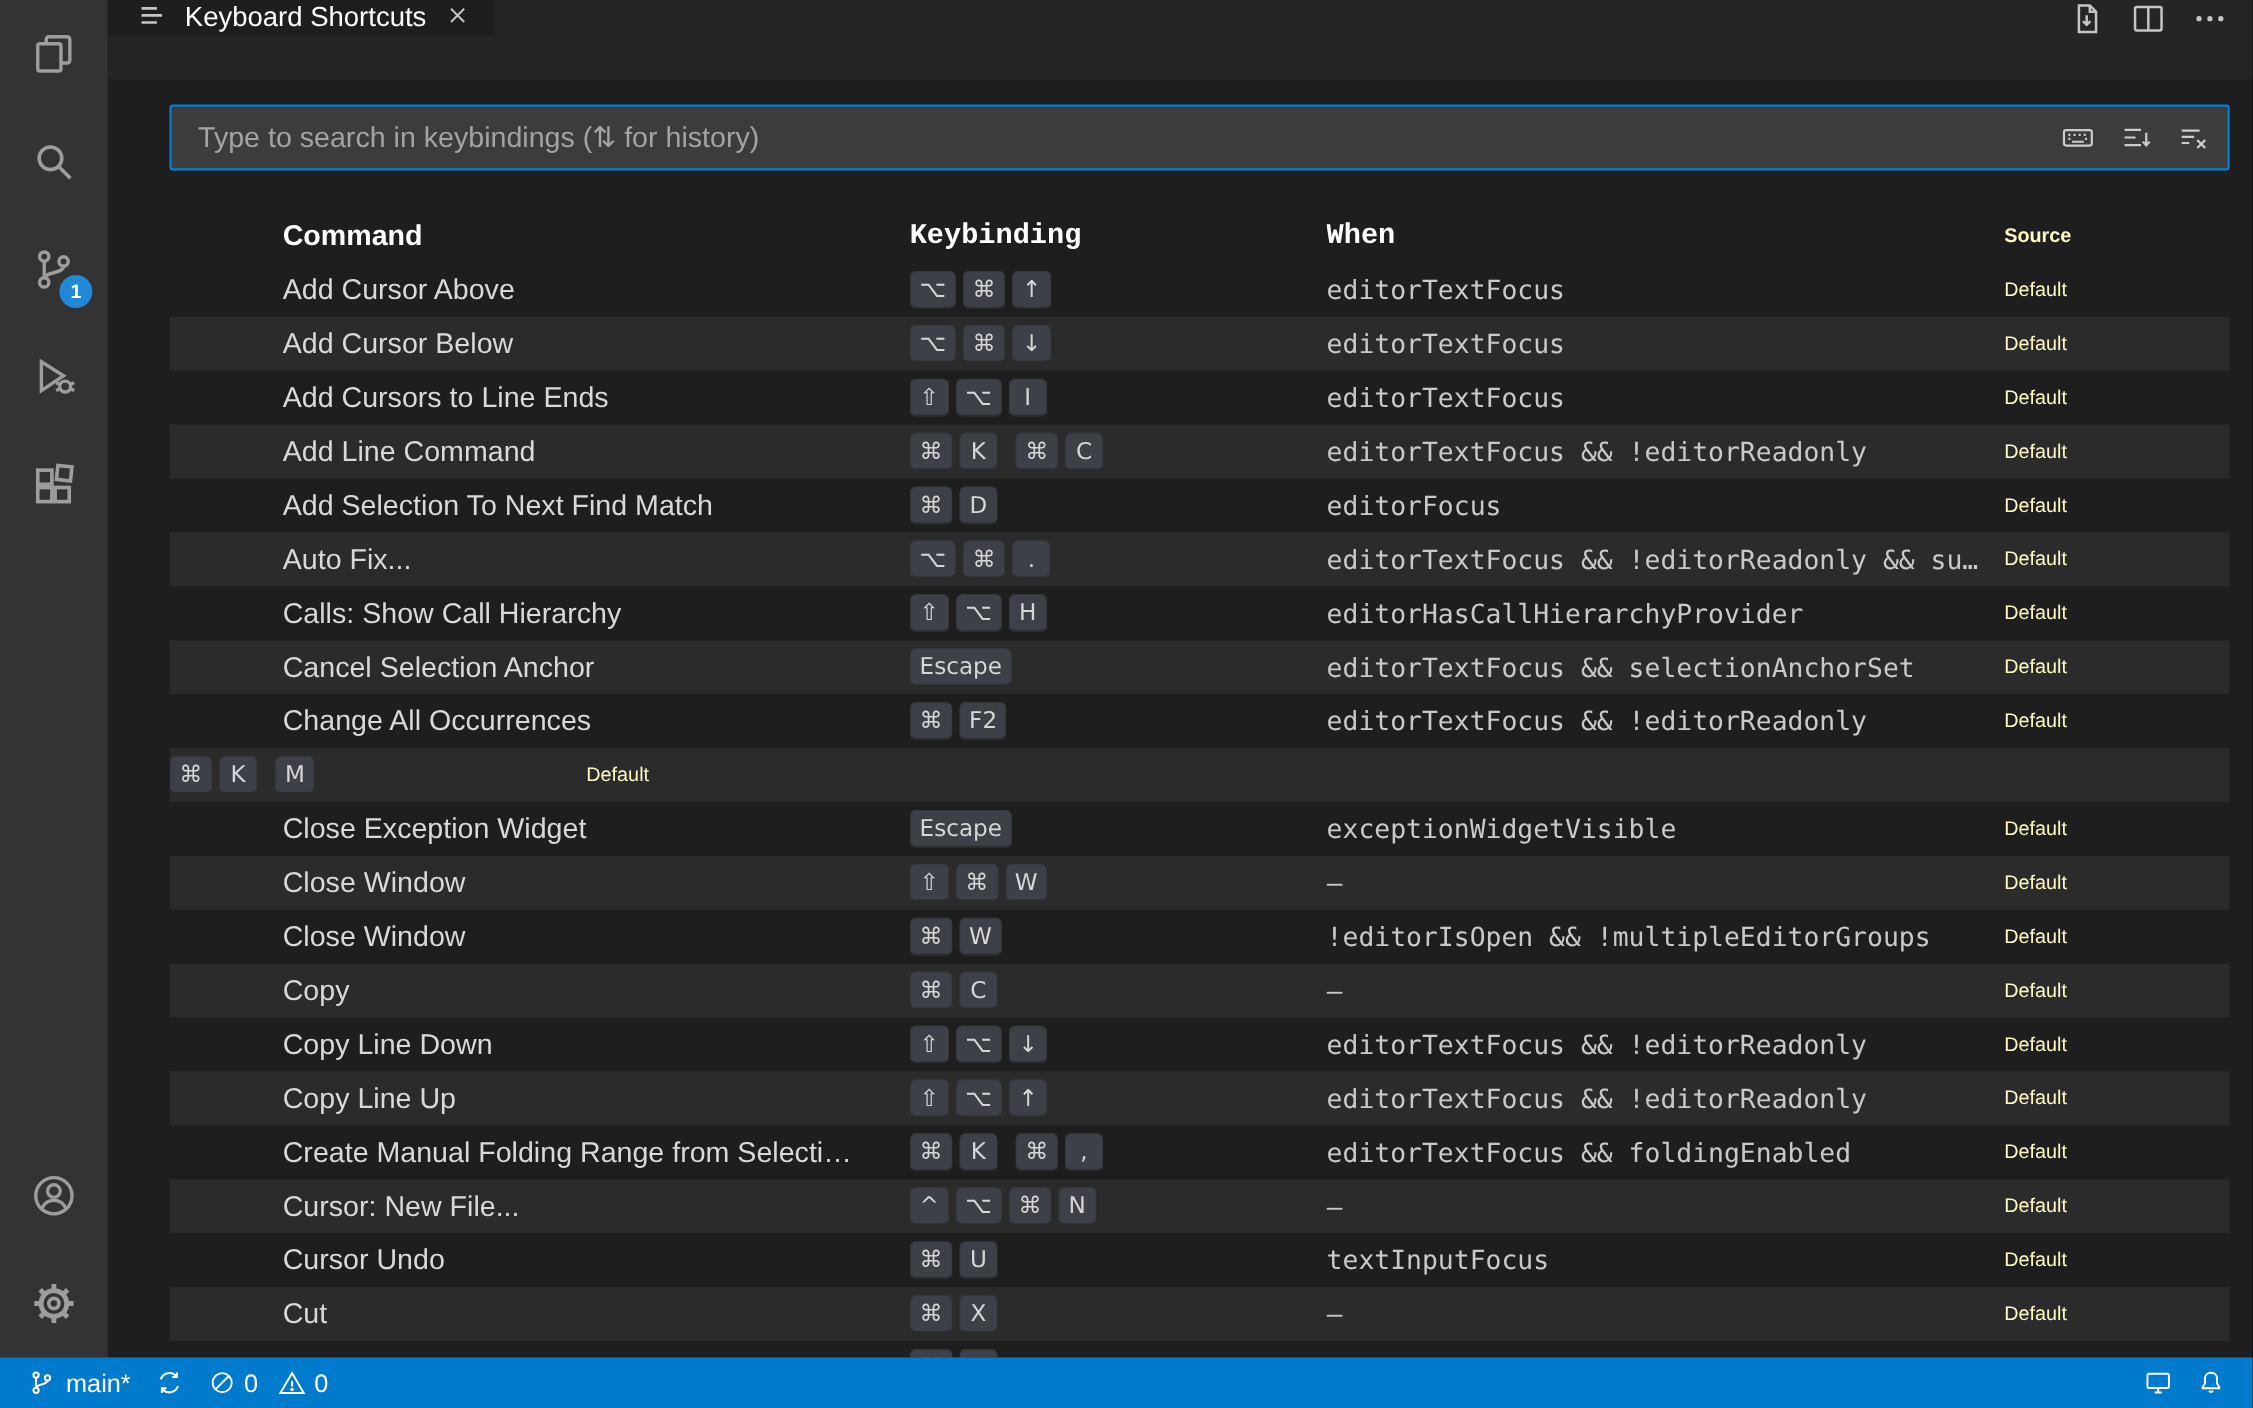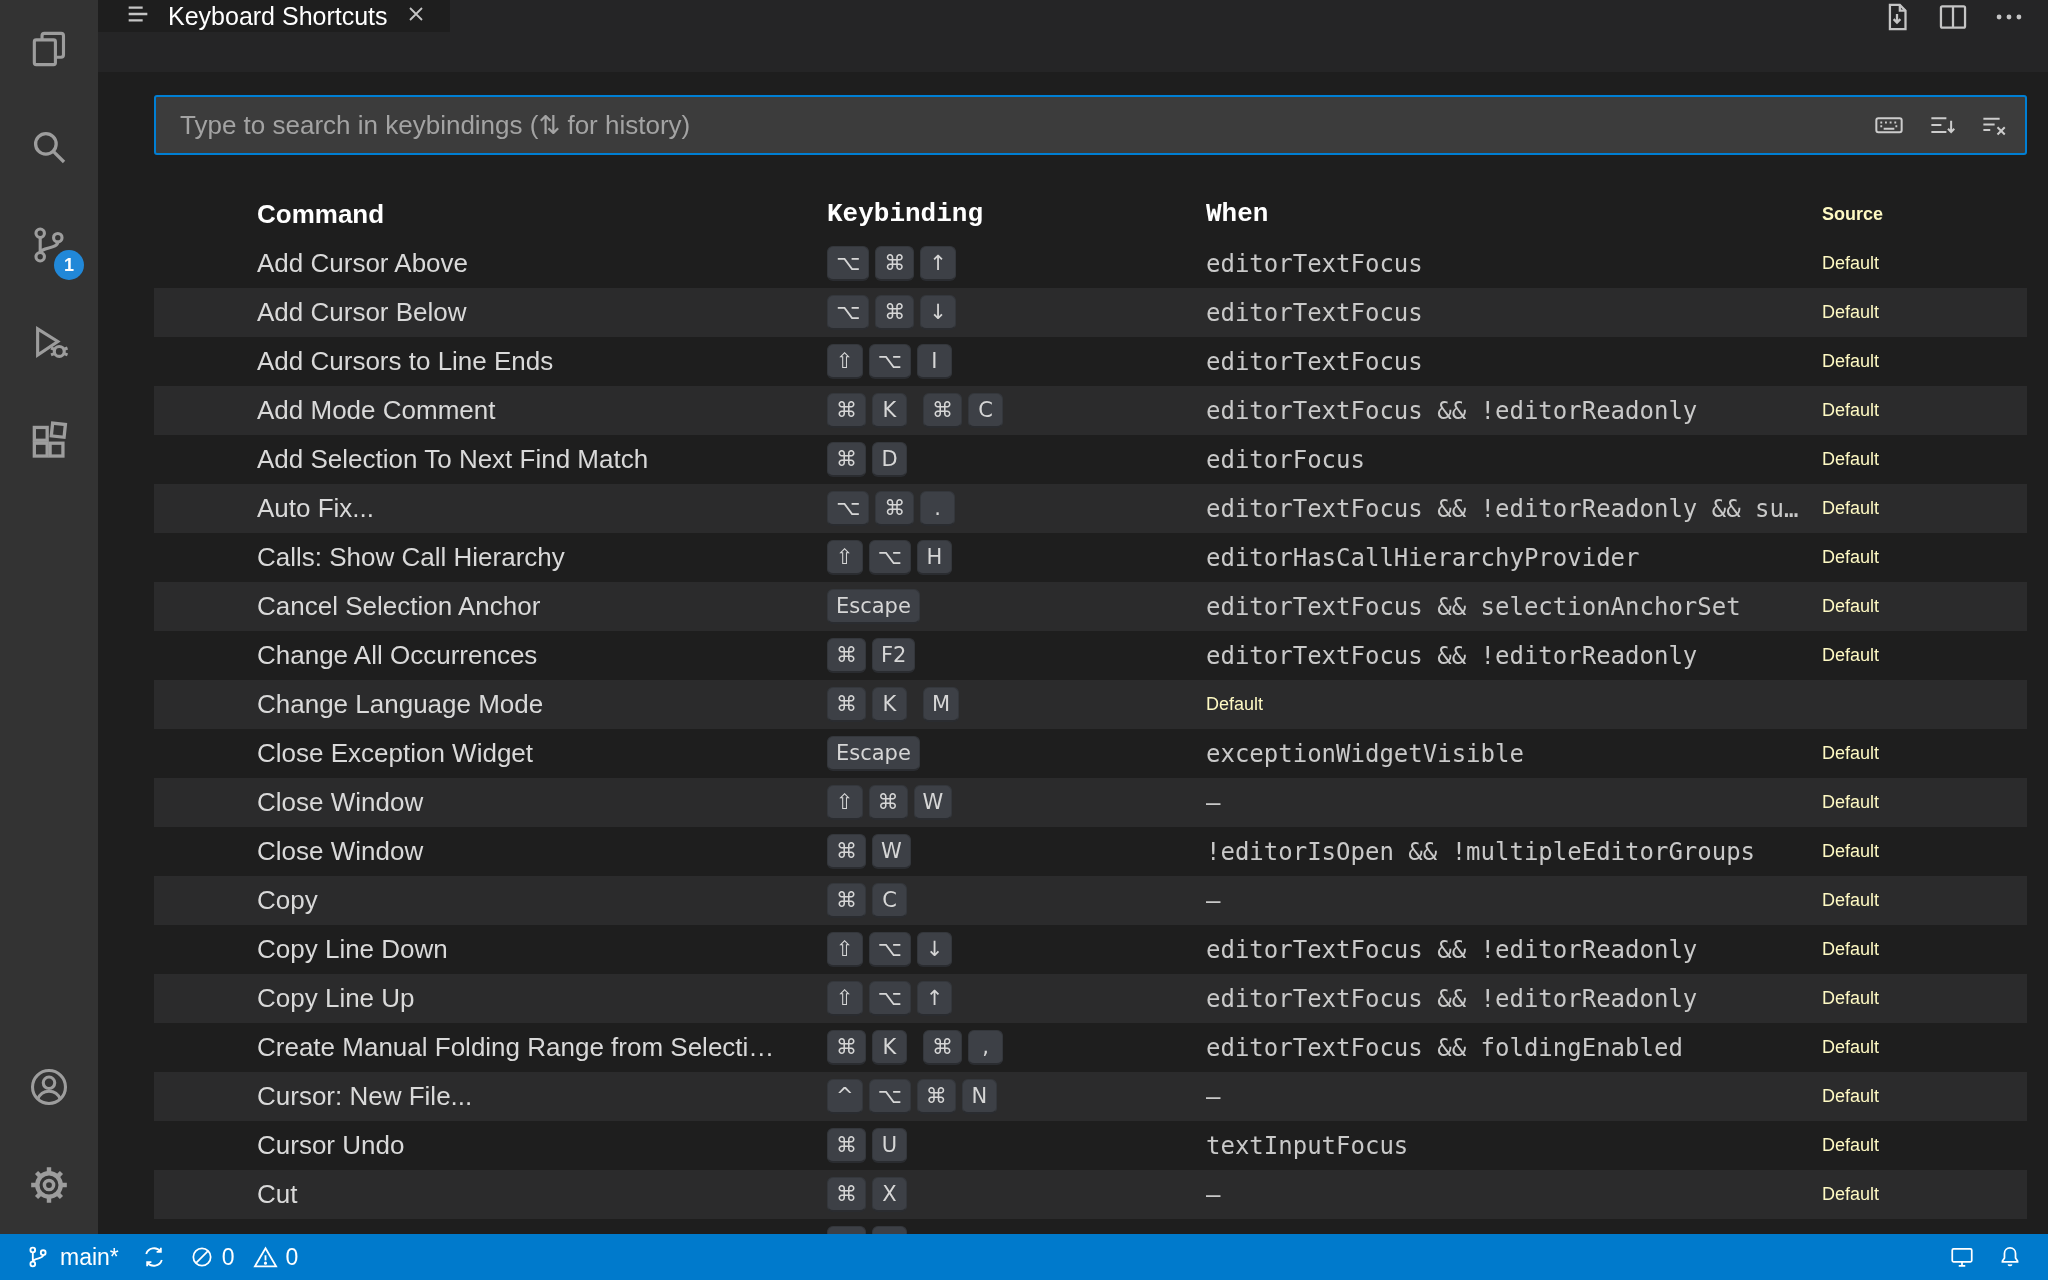--- a/index.html
+++ b/index.html
@@ -240,21 +240,21 @@
               <div class="chord">
                 <span class="kb-chip">⇧</span>
                 <span class="kb-chip">⌥</span>
                 <span class="kb-chip">I</span>
               </div>
             </div>
             <div class="cell cell-when">editorTextFocus</div>
             <div class="cell cell-source">Default</div>
           </div>
           <div class="row">
-            <div class="cell cell-command">Add Mode Comment</div>
+            <div class="cell cell-command">Add Line Command</div>
             <div class="cell cell-keys">
               <div class="chord">
                 <span class="kb-chip">⌘</span>
                 <span class="kb-chip">K</span>
               </div>
               <div class="chord">
                 <span class="kb-chip">⌘</span>
                 <span class="kb-chip">C</span>
               </div>
             </div>
@@ -311,21 +311,20 @@
             <div class="cell cell-keys">
               <div class="chord">
                 <span class="kb-chip">⌘</span>
                 <span class="kb-chip">F2</span>
               </div>
             </div>
             <div class="cell cell-when">editorTextFocus &amp;&amp; !editorReadonly</div>
             <div class="cell cell-source">Default</div>
           </div>
           <div class="row">
-            <div class="cell cell-command">Change Language Mode</div>
             <div class="cell cell-keys">
               <div class="chord">
                 <span class="kb-chip">⌘</span>
                 <span class="kb-chip">K</span>
               </div>
               <div class="chord">
                 <span class="kb-chip">M</span>
               </div>
             </div>
             <div class="cell cell-source">Default</div>

